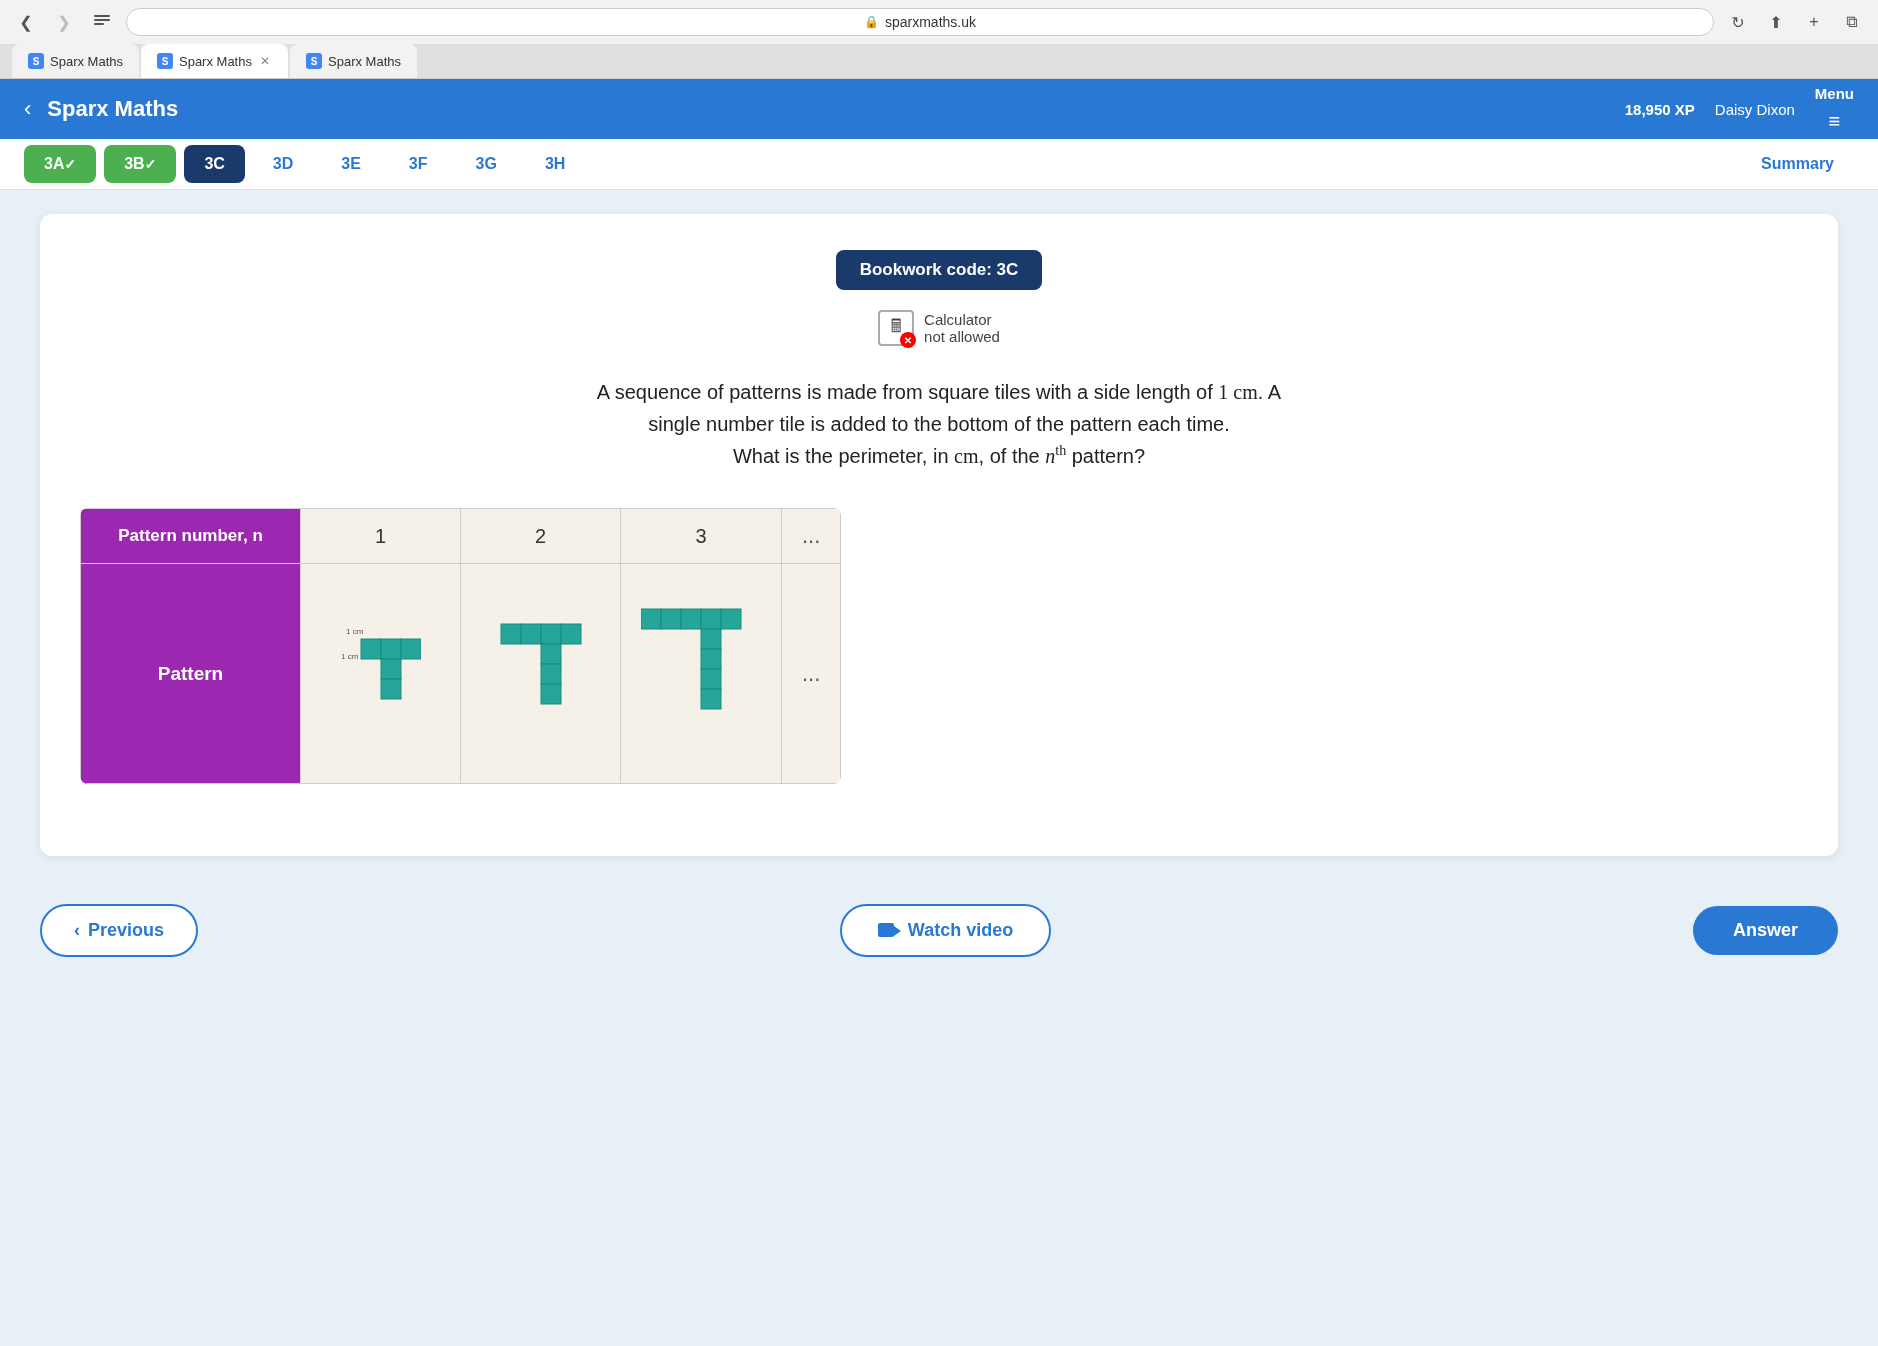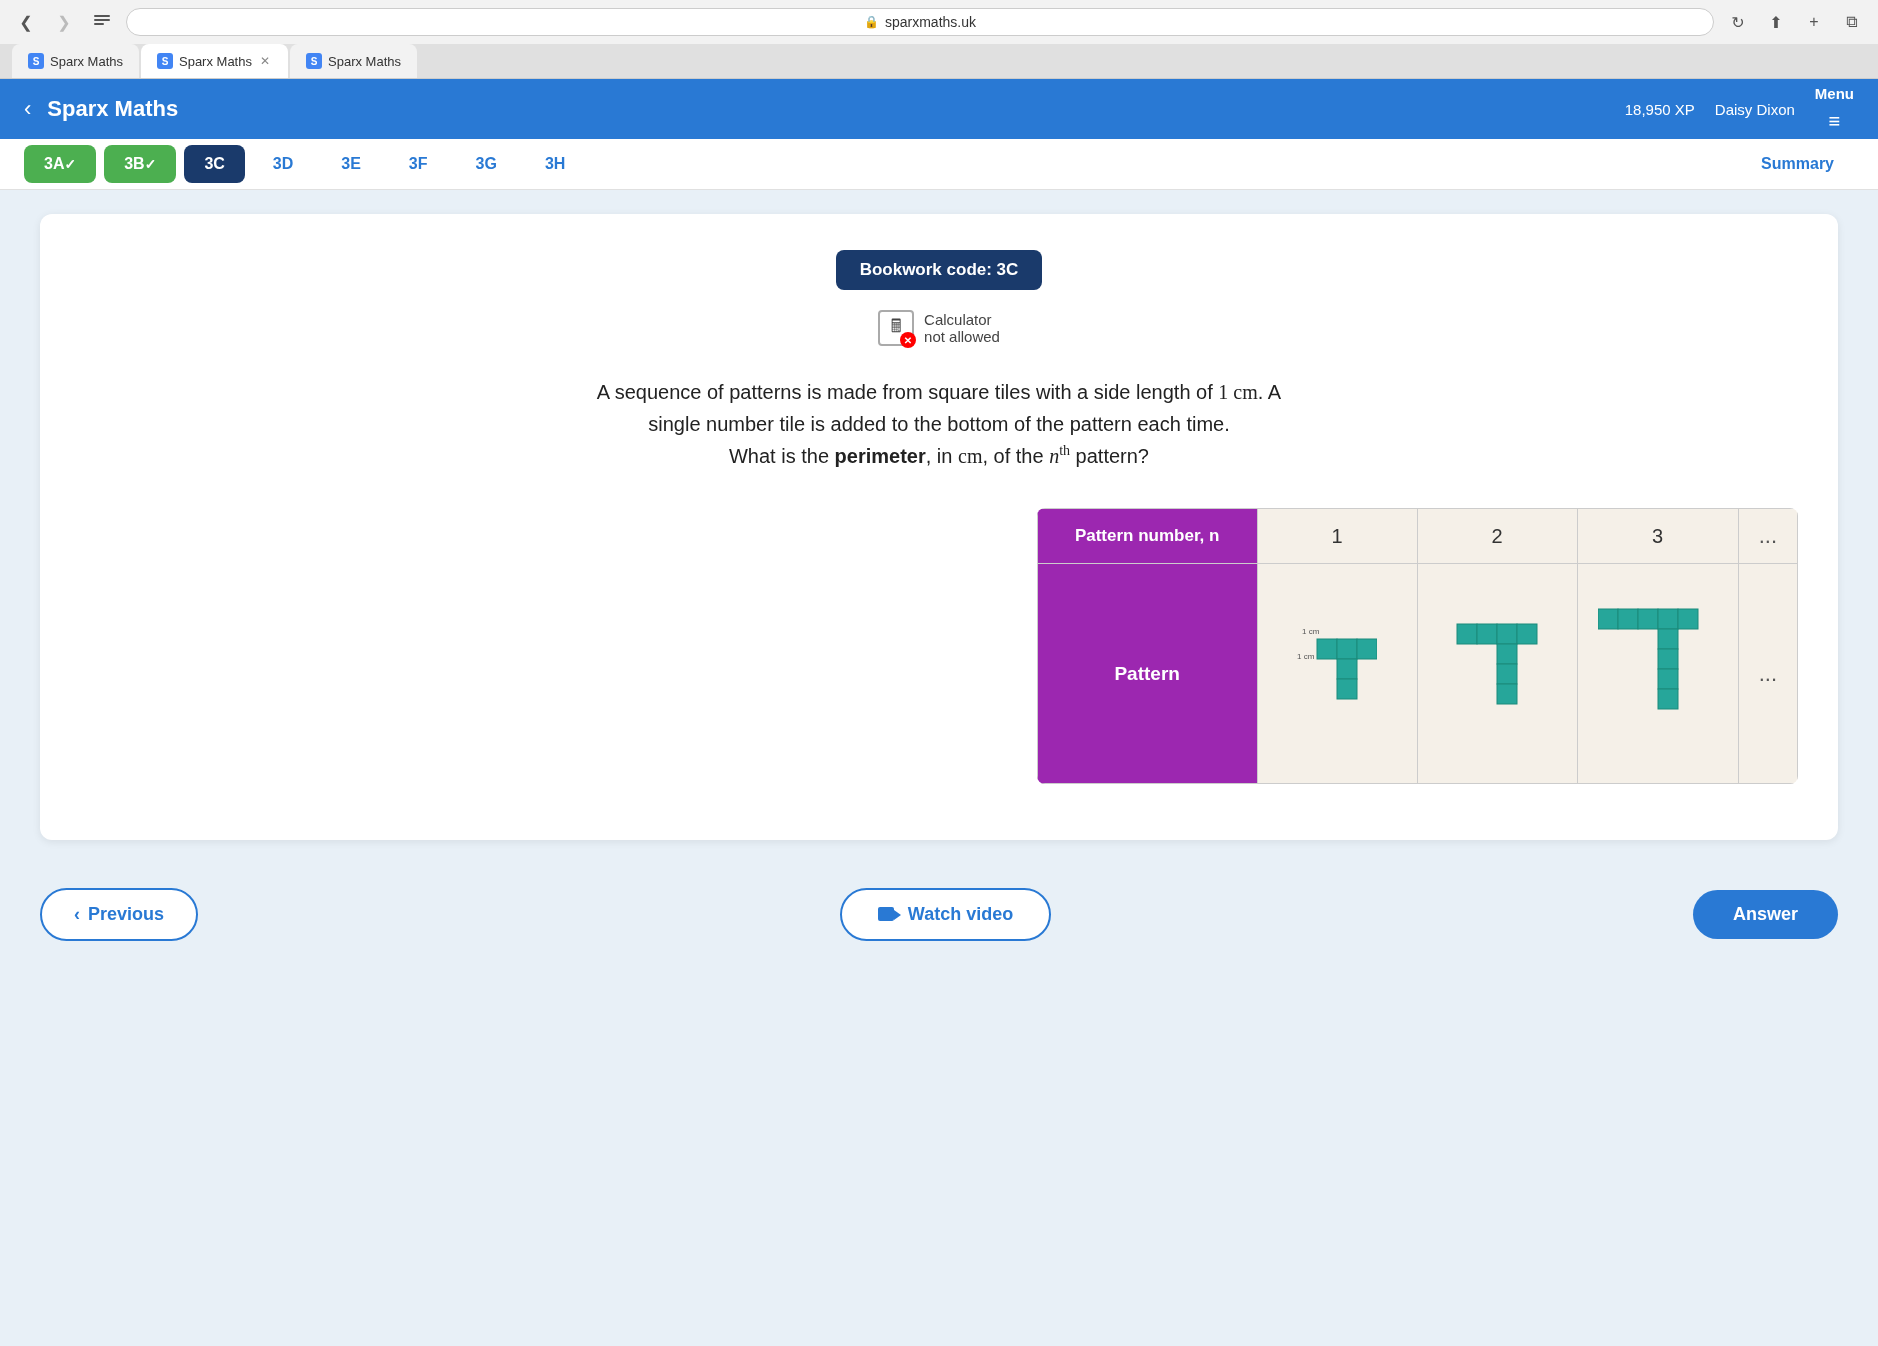--- a/index.html
+++ b/index.html
@@ -107,21 +107,21 @@
     }
     .header-right {
       margin-left: auto;
       display: flex;
       align-items: center;
       gap: 20px;
       color: white;
     }
     .xp-badge {
       font-size: 15px;
-      font-weight: 400;
+      font-weight: 700;
     }
     .username {
       font-size: 15px;
     }
     .menu-btn {
       display: flex; align-items: center; gap: 8px;
       color: white;
       font-size: 15px;
       font-weight: 600;
       background: none; border: none;
@@ -226,41 +226,41 @@
     }
 
     
     .question-text {
       text-align: center;
       font-size: 20px;
       line-height: 1.6;
       color: #222;
       margin-bottom: 36px;
     }
-    .question-text strong { font-weight: 700; }
+    .question-text strong { font-weight: 400; }
     .math-inline {
       font-family: 'Times New Roman', serif;
       font-style: italic;
     }
     .superscript {
       font-size: 0.7em;
       vertical-align: super;
       font-family: 'Times New Roman', serif;
       font-style: normal;
     }
     .unit-cm {
       font-family: 'Times New Roman', serif;
       font-style: normal;
     }
 
     
     .pattern-table-container {
       display: flex;
-      justify-content: flex-end;
-      margin-bottom: 20px;
+      justify-content: flex-start;
+      margin-bottom: 36px;
     }
     .pattern-table {
       border-collapse: collapse;
       border-radius: 8px;
       overflow: hidden;
     }
     .pattern-table th, .pattern-table td {
       border: 1px solid #ccc;
       text-align: center;
       vertical-align: middle;

